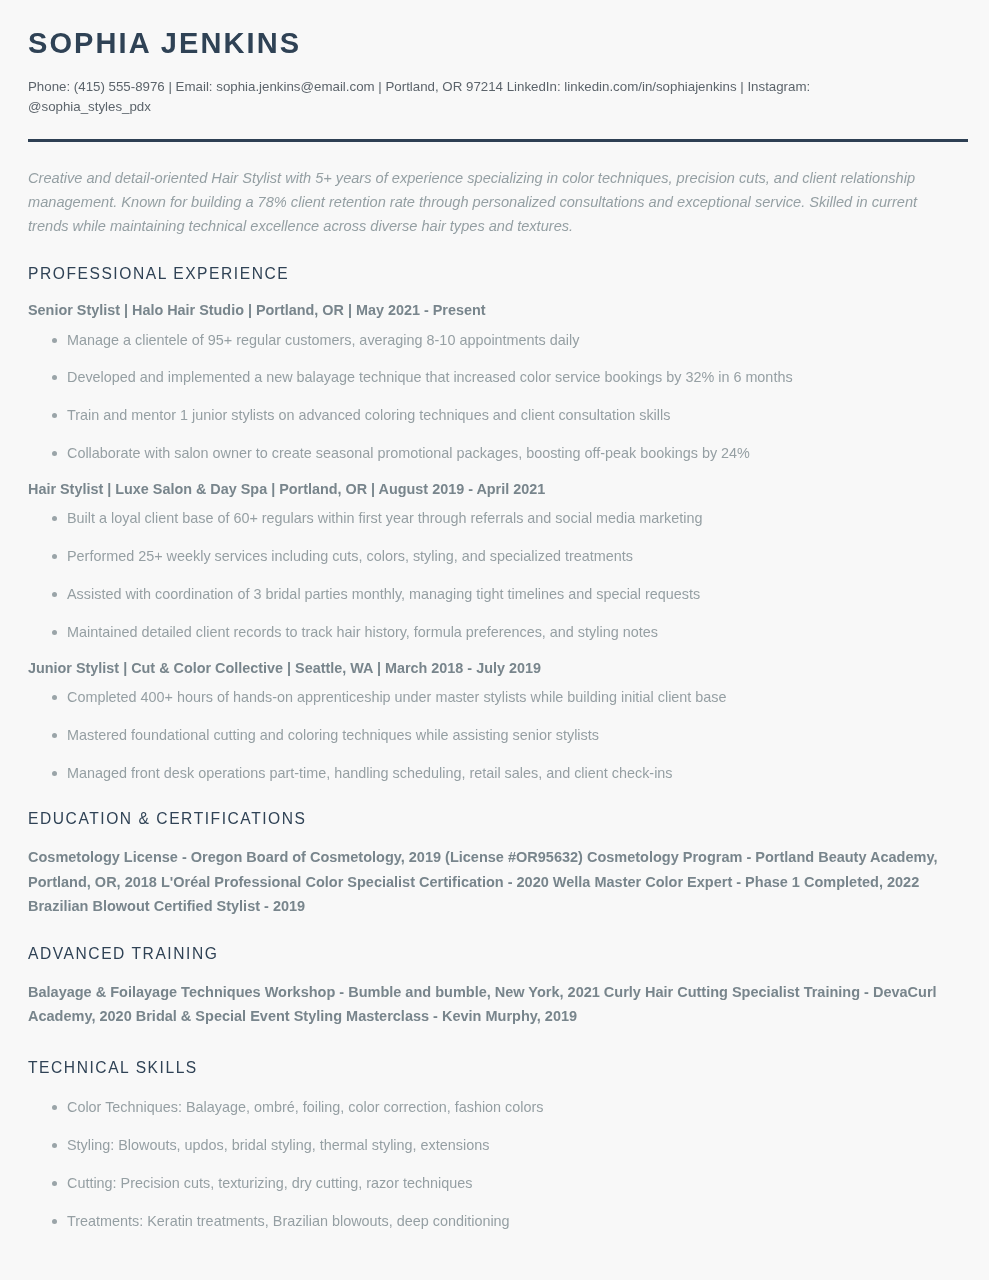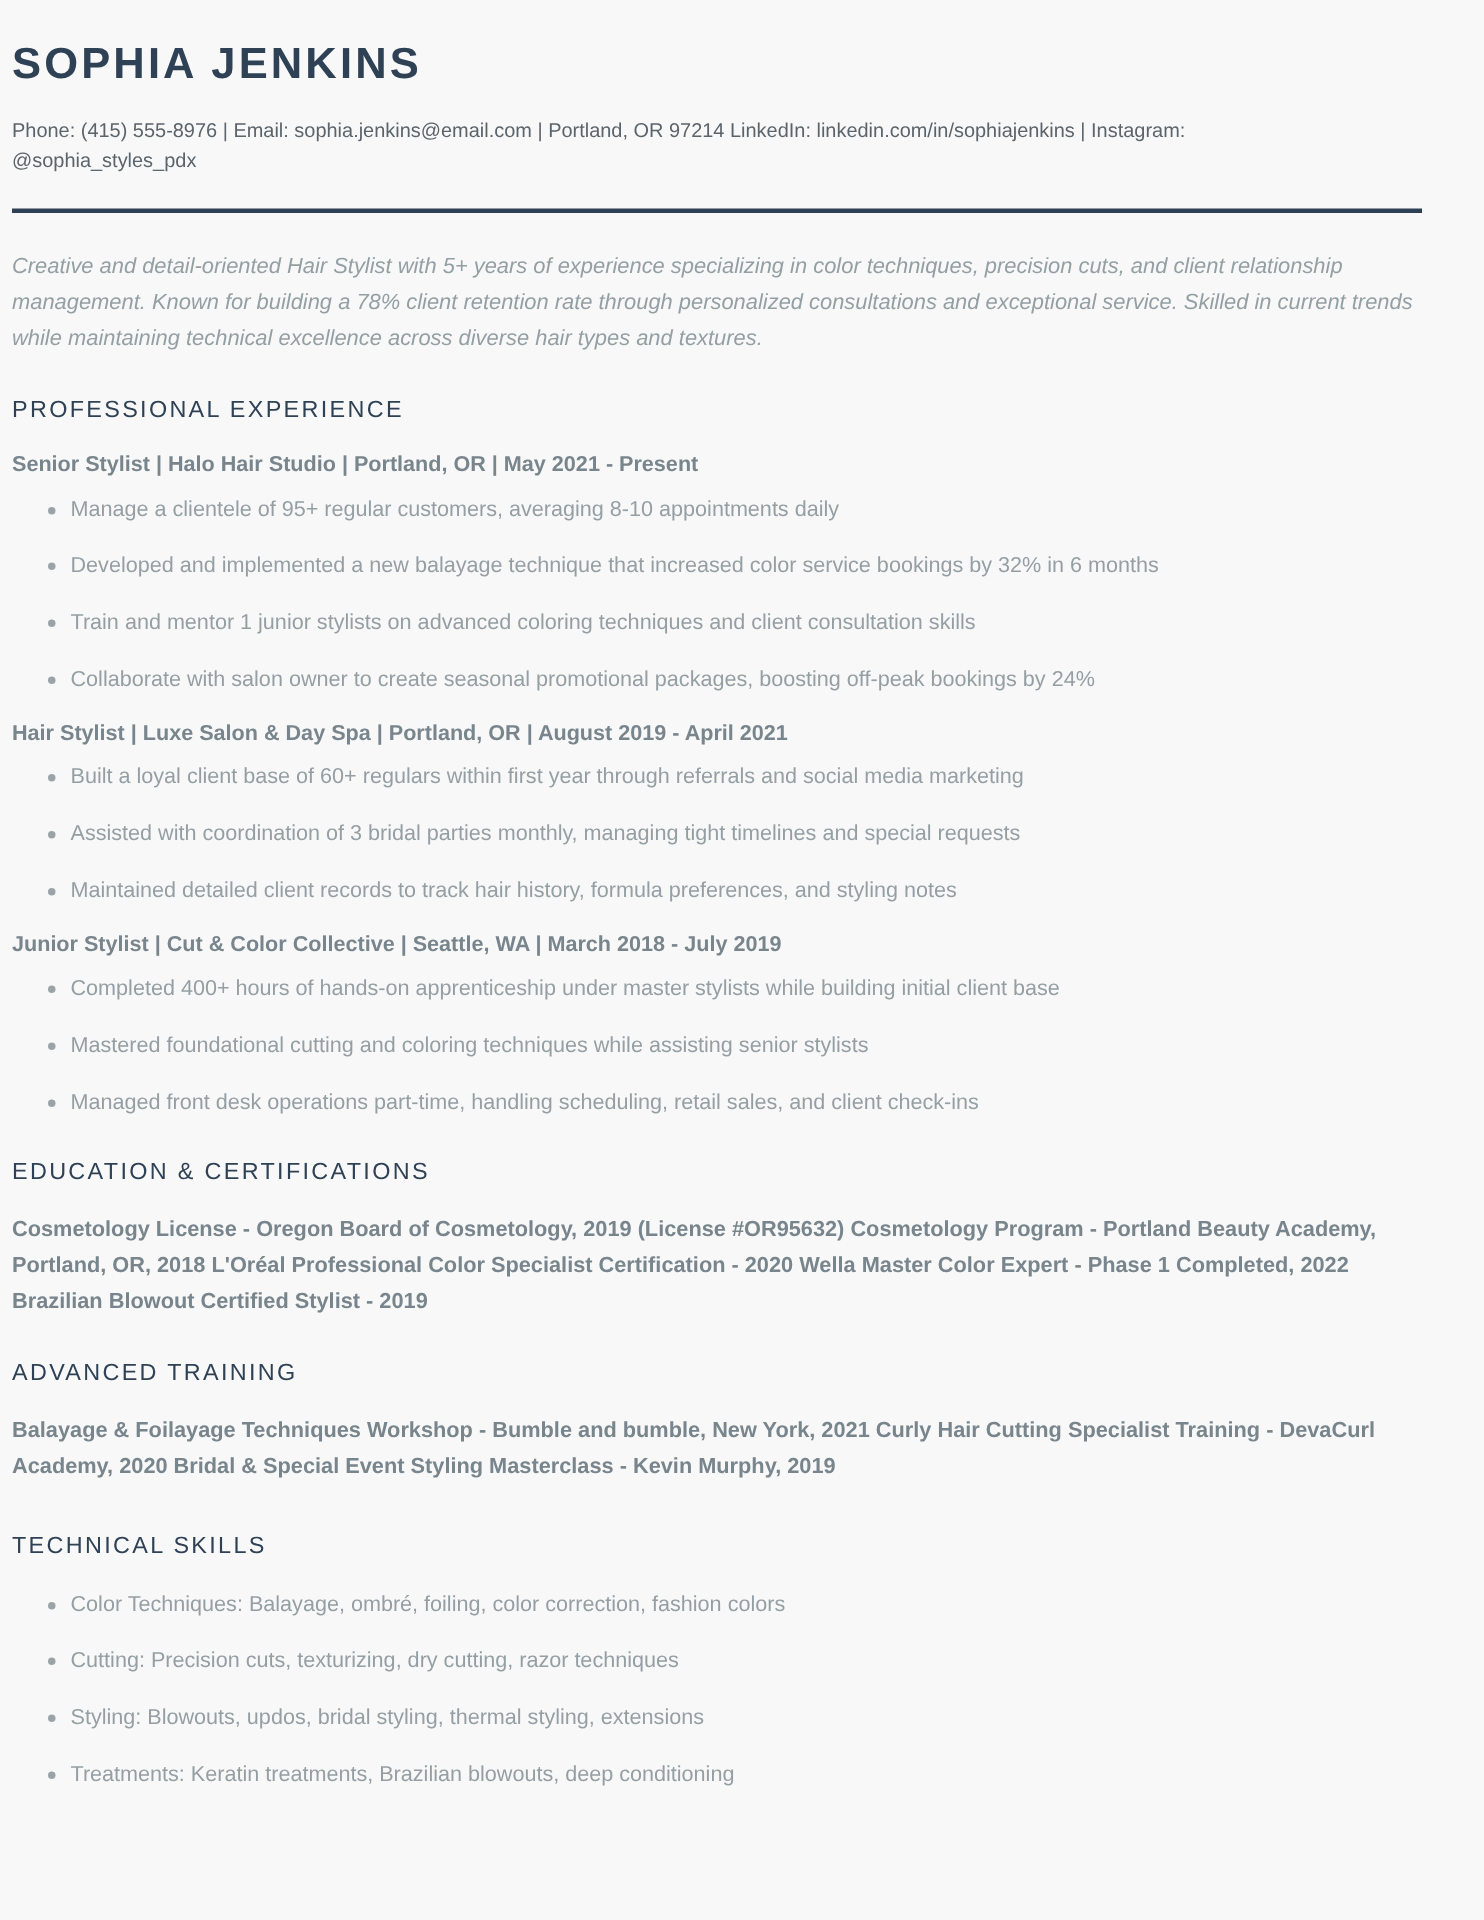--- a/index.html
+++ b/index.html
@@ -11,21 +11,21 @@
   }
   body {
     width: 989px;
     height: 1280px;
     overflow: hidden;
     font-family: "Liberation Sans", "DejaVu Sans", sans-serif;
     -webkit-font-smoothing: antialiased;
   }
   .page {
     width: 989px;
-    padding: 18px 29px 0 8px;
+    padding: 18px 29px 0 28px;
   }
 
   
   .name {
     font-size: 29px;
     font-weight: bold;
     letter-spacing: 2.1px;
     color: #2f4255;
     margin: 8px 0 0 0;
     line-height: 1.2;
@@ -135,20 +135,21 @@
         <li>Developed and implemented a new balayage technique that increased color service bookings by 32% in 6 months</li>
         <li>Train and mentor 1 junior stylists on advanced coloring techniques and client consultation skills</li>
         <li>Collaborate with salon owner to create seasonal promotional packages, boosting off-peak bookings by 24%</li>
       </ul>
     </div>
 
     <div class="job">
       <div class="job-head">Hair Stylist | Luxe Salon &amp; Day Spa | Portland, OR | August 2019 - April 2021</div>
       <ul class="bullets">
         <li>Built a loyal client base of 60+ regulars within first year through referrals and social media marketing</li>
+        <li>Performed 25+ weekly services including cuts, colors, styling, and specialized treatments</li>
         <li>Assisted with coordination of 3 bridal parties monthly, managing tight timelines and special requests</li>
         <li>Maintained detailed client records to track hair history, formula preferences, and styling notes</li>
       </ul>
     </div>
 
     <div class="job">
       <div class="job-head">Junior Stylist | Cut &amp; Color Collective | Seattle, WA | March 2018 - July 2019</div>
       <ul class="bullets">
         <li>Completed 400+ hours of hands-on apprenticeship under master stylists while building initial client base</li>
         <li>Mastered foundational cutting and coloring techniques while assisting senior stylists</li>
@@ -164,20 +165,20 @@
 
   <div class="section">
     <h2 class="section-title">ADVANCED TRAINING</h2>
     <p class="block-text">Balayage &amp; Foilayage Techniques Workshop - Bumble and bumble, New York, 2021 Curly Hair Cutting Specialist Training - DevaCurl Academy, 2020 Bridal &amp; Special Event Styling Masterclass - Kevin Murphy, 2019</p>
   </div>
 
   <div class="section skills-section">
     <h2 class="section-title">TECHNICAL SKILLS</h2>
     <ul class="bullets">
       <li>Color Techniques: Balayage, ombré, foiling, color correction, fashion colors</li>
+      <li>Styling: Blowouts, updos, bridal styling, thermal styling, extensions</li>
       <li>Cutting: Precision cuts, texturizing, dry cutting, razor techniques</li>
-      <li>Styling: Blowouts, updos, bridal styling, thermal styling, extensions</li>
       <li>Treatments: Keratin treatments, Brazilian blowouts, deep conditioning</li>
 
     </ul>
   </div>
 
 </div>
 
 </body></html>

